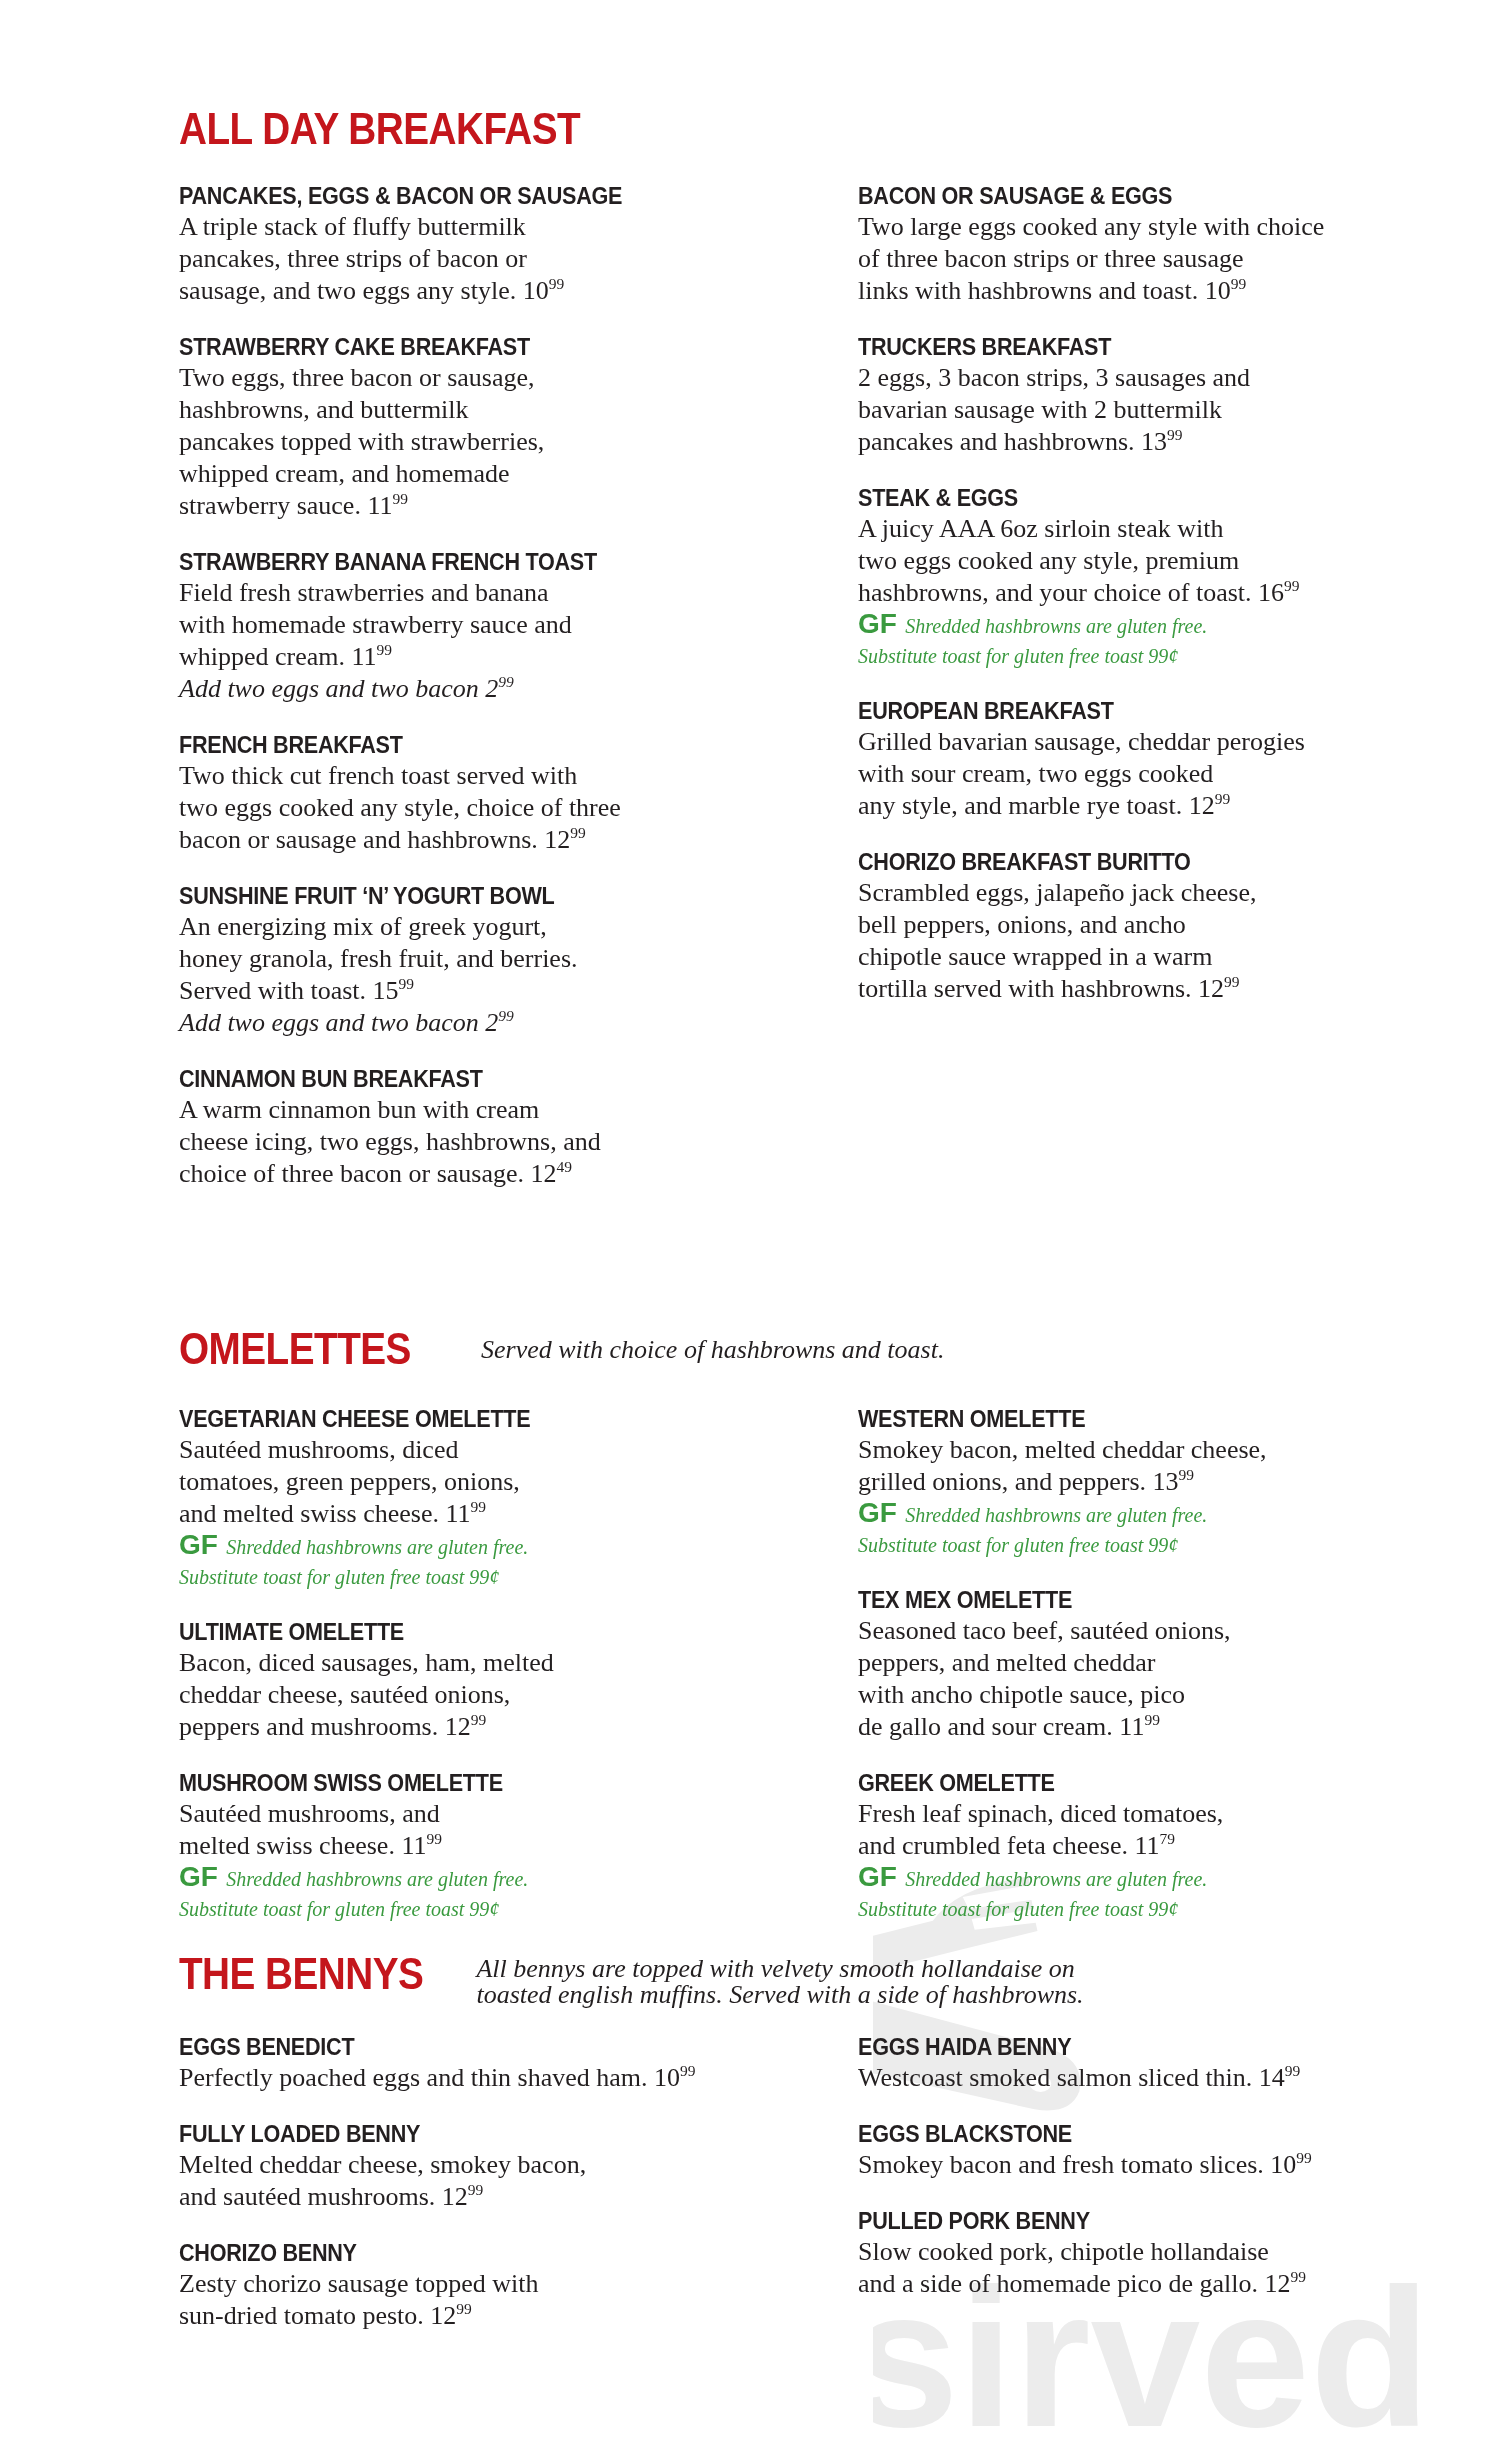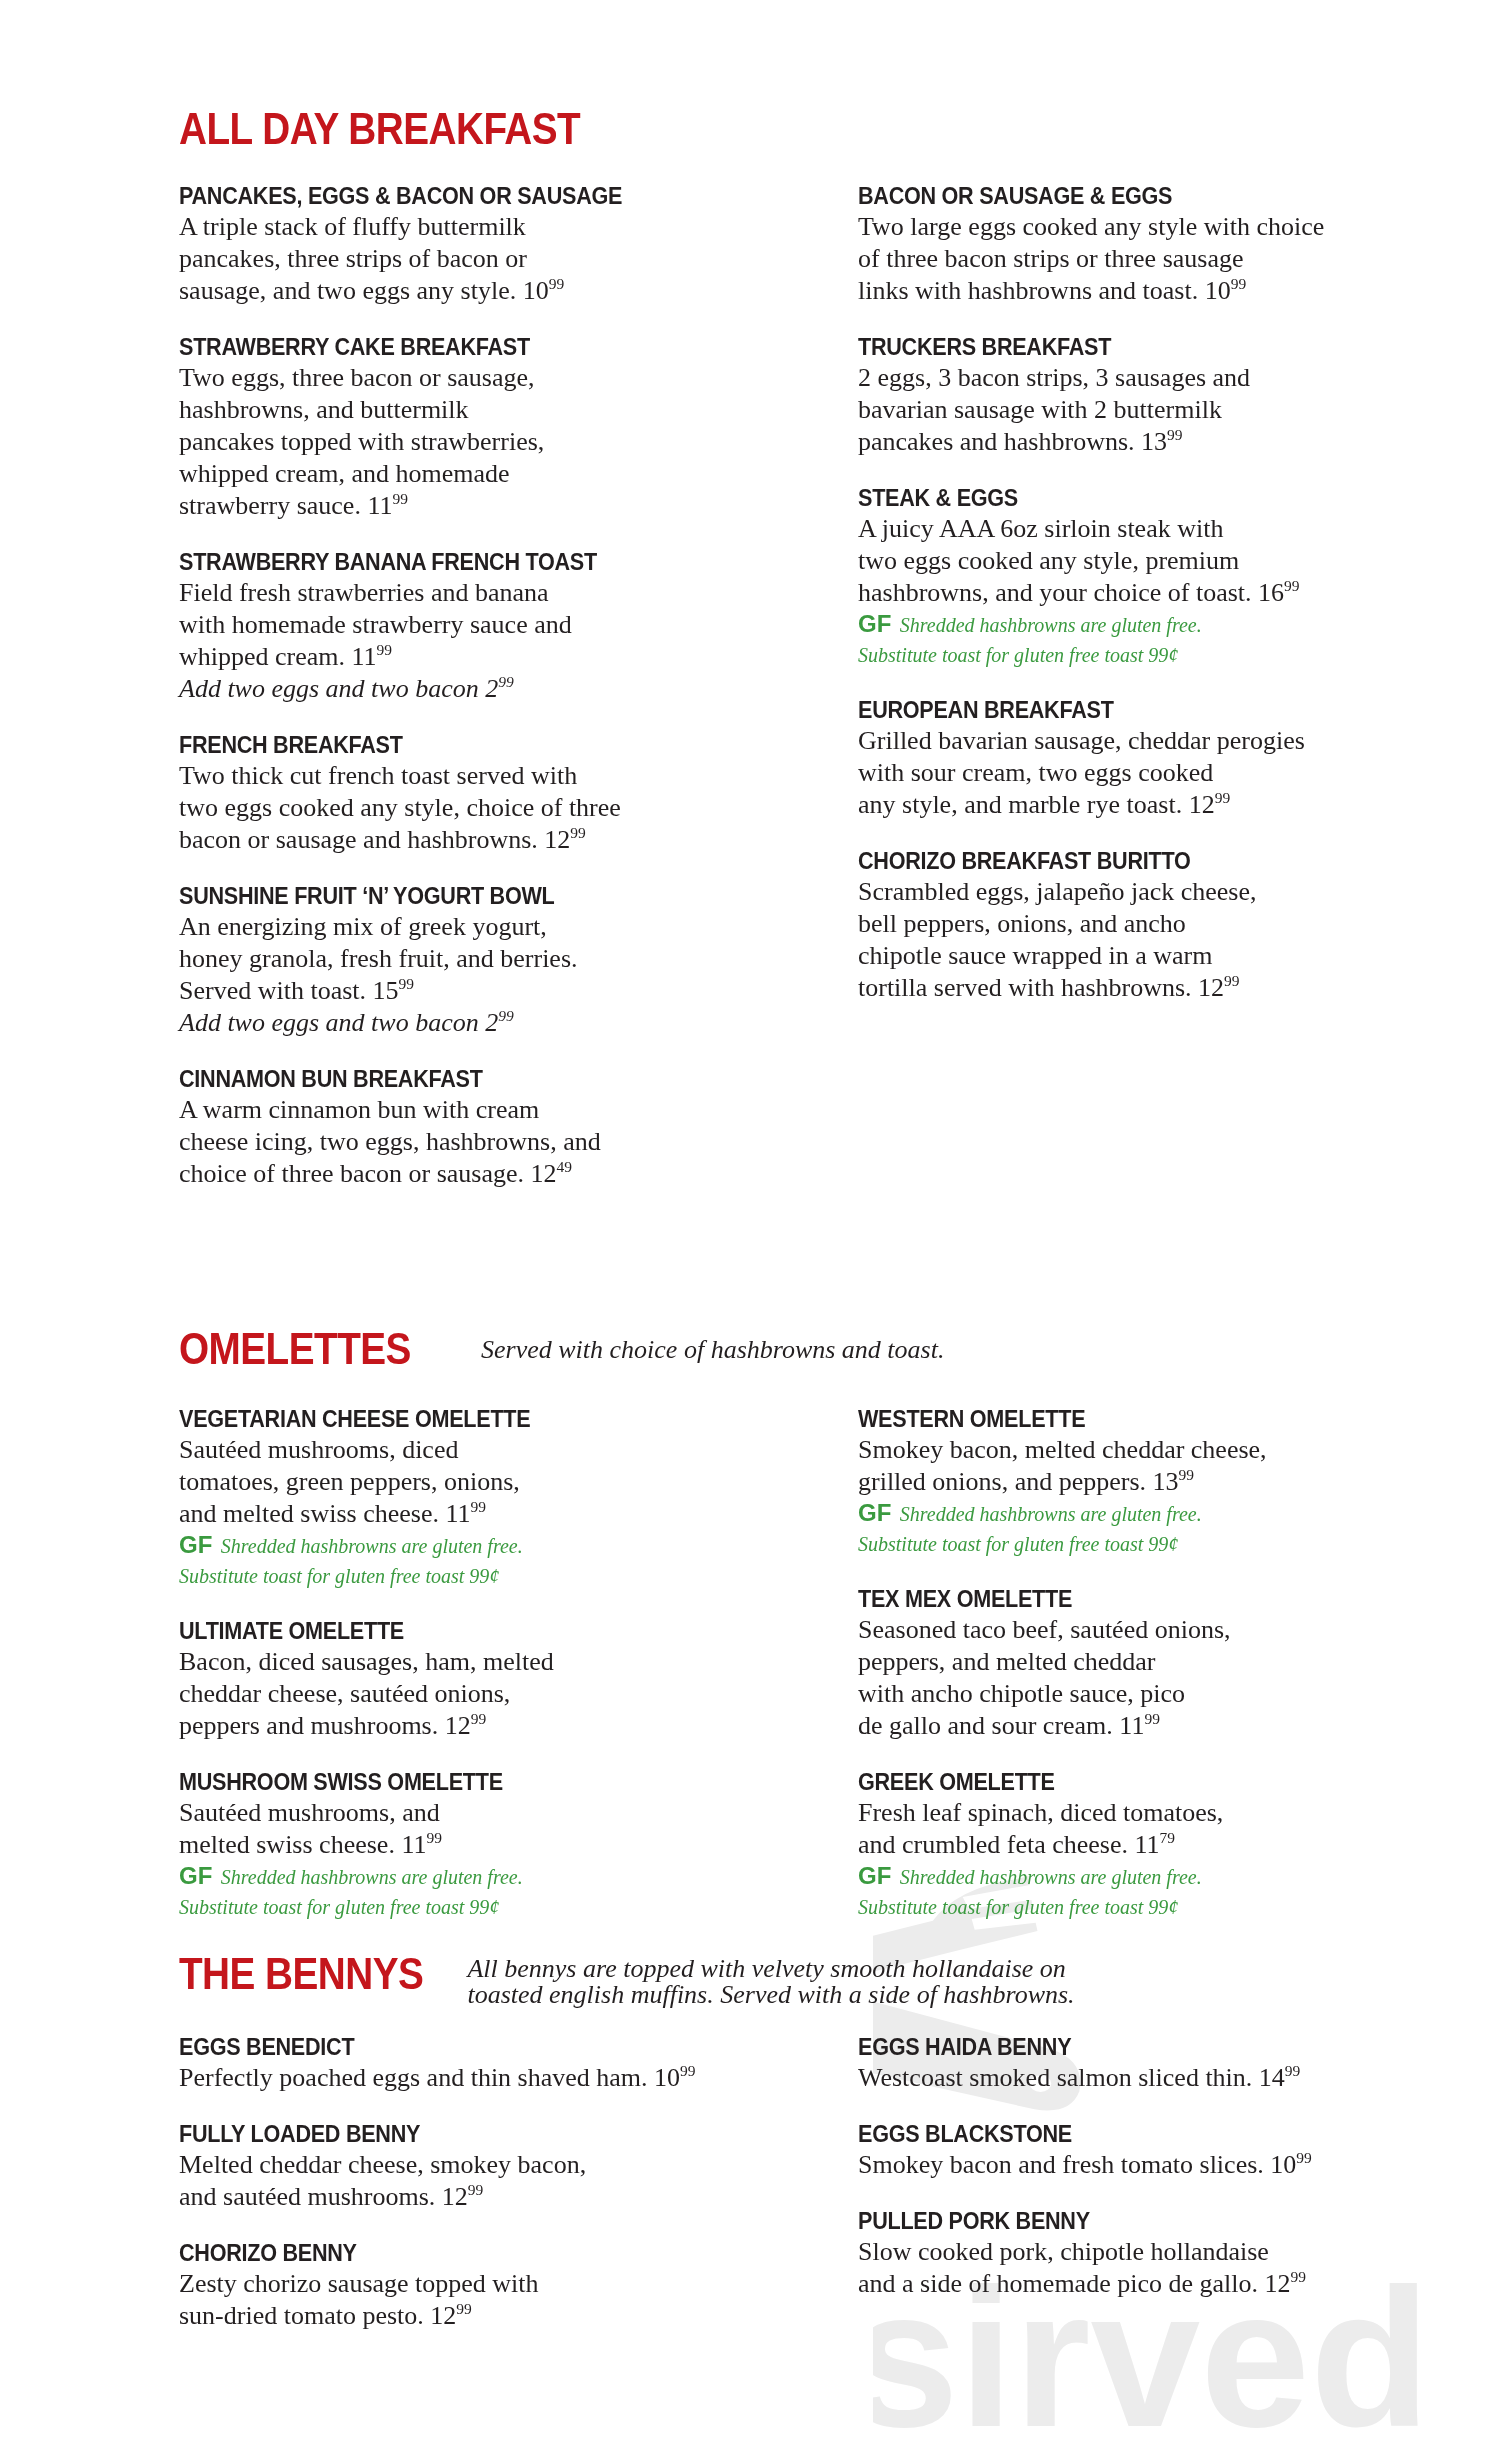--- a/index.html
+++ b/index.html
@@ -23,21 +23,21 @@
   .col.right { left: 679px; }
   .item { margin-bottom: 25px; }
   .item-name {
     font-family: "Liberation Sans", "DejaVu Sans", sans-serif; font-weight: bold; font-size: 24px; line-height: 30px;
     color: #231f20; letter-spacing: -0.3px; transform: scaleX(0.9); transform-origin: left center; white-space: nowrap;
   }
   .item-desc { font-size: 26px; line-height: 32px; white-space: pre-line; }
   .price-sup { font-size: 15.5px; vertical-align: 9.6px; line-height: 0; }
   .item-addon { font-style: italic; font-size: 26px; line-height: 32px; }
   .gf { color: #3a9a3f; font-style: italic; font-size: 20px; line-height: 30px; }
-  .gf-badge { font-family: "Liberation Sans", "DejaVu Sans", sans-serif; font-weight: bold; font-style: normal; font-size: 24px; margin-right: 8.4px; }
+  .gf-badge { font-family: "Liberation Sans", "DejaVu Sans", sans-serif; font-weight: bold; font-style: normal; font-size: 28px; margin-right: 8.4px; }
 </style>
 </head>
 <body>
 
 <div class="watermark">
   <svg width="622" height="597" viewBox="0 0 1040 998">
     <g fill="#ececec">
       <path d="M0 140 L100 115 Q140 60 240 45 L260 40 L262 55 L150 75 L160 95 L265 80 L268 95 L165 112 L170 130 L272 118 L275 132 L160 160 Q120 170 100 175 L0 200 Z"></path>
       <path d="M0 250 L300 330 Q355 350 345 400 Q330 440 270 430 L0 370 Z"></path>
       <ellipse cx="280" cy="387" rx="18" ry="14" fill="#ffffff"></ellipse>
@@ -187,21 +187,21 @@
             <div><span class="gf-badge">GF</span><span>Shredded hashbrowns are gluten free.</span></div>
             <div>Substitute toast for gluten free toast 99¢</div>
           </div>
         </div>
       </div>
   </div>
 </div>
 
 <div class="section" style="top:1951px;">
   <div class="section-title">THE BENNYS</div>
-  <div class="section-note" style="margin-left:2px; margin-top:4.8px;">
+  <div class="section-note" style="margin-left:11px; margin-top:4.8px;">
     <div>All bennys are topped with velvety smooth hollandaise on</div>
     <div>toasted english muffins. Served with a side of hashbrowns.</div>
   </div>
   <div class="cols" style="margin-top:24px;">
     <div class="col left">
         <div class="item">
           <div class="item-name">EGGS BENEDICT</div>
           <div class="item-desc"><span>Perfectly poached eggs and thin shaved ham. 10</span><span class="price-sup">99</span></div>
         </div>
         <div class="item">

